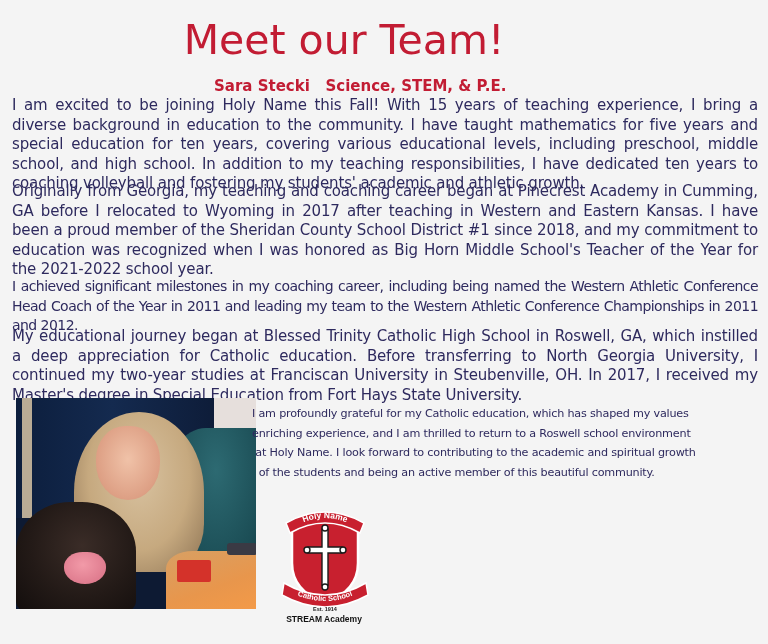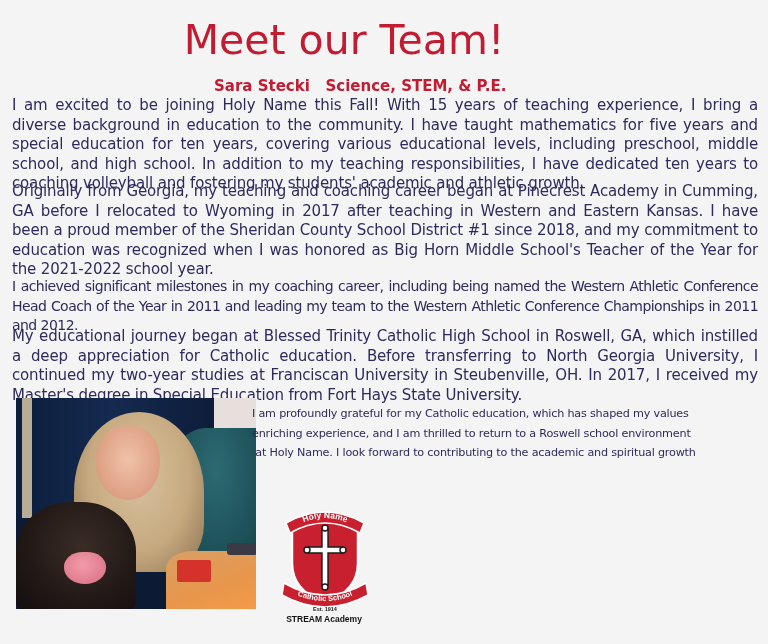--- a/index.html
+++ b/index.html
@@ -91,20 +91,21 @@
   <div class="cup"></div>
   <div class="device"></div>
   <div class="dog"></div>
   <div class="tongue"></div>
 </div>
 
 <div class="closing">
   <div>I am profoundly grateful for my Catholic education, which has shaped my values</div>
   <div>enriching experience, and I am thrilled to return to a Roswell school environment</div>
   <div> at Holy Name. I look forward to contributing to the academic and spiritual growth</div>
+  <div>  of the students and being an active member of this beautiful community.</div>
 </div>
 
 <div class="logo">
   <svg width="90" height="110" viewBox="0 0 90 110">
 
     <path d="M12 18 L78 18 L78 60 Q78 88 45 100 Q12 88 12 60 Z" fill="#c8202f" stroke="#ffffff" stroke-width="2.5"></path>
 
     <path d="M6 20 Q45 -2 84 20 L80 30 Q45 10 10 30 Z" fill="#c8202f" stroke="#ffffff" stroke-width="1.5"></path>
     <path id="topArc" d="M14 24 Q45 6 76 24" fill="none"></path>
     <text font-family="Liberation Sans, sans-serif" font-size="8.5" font-weight="bold" fill="#ffffff">

